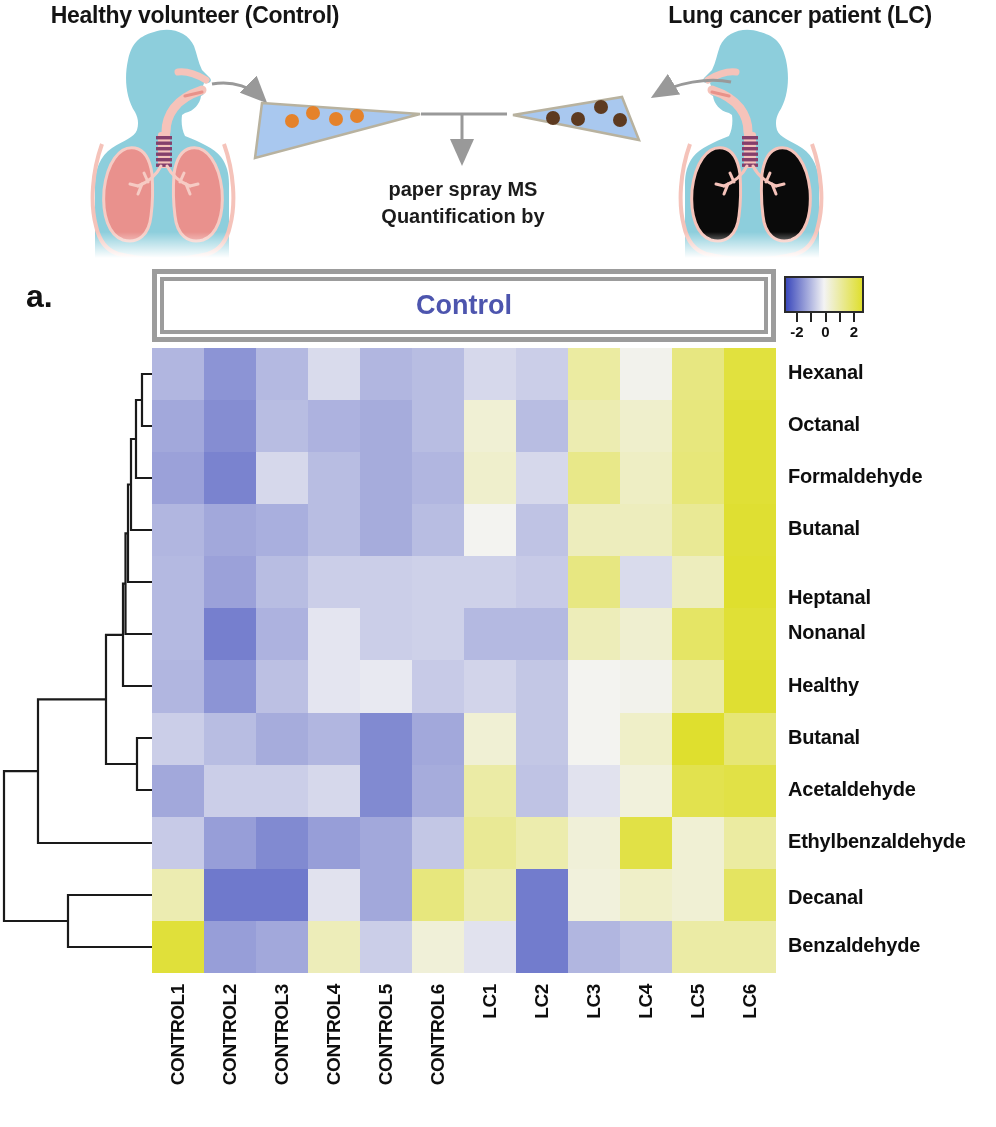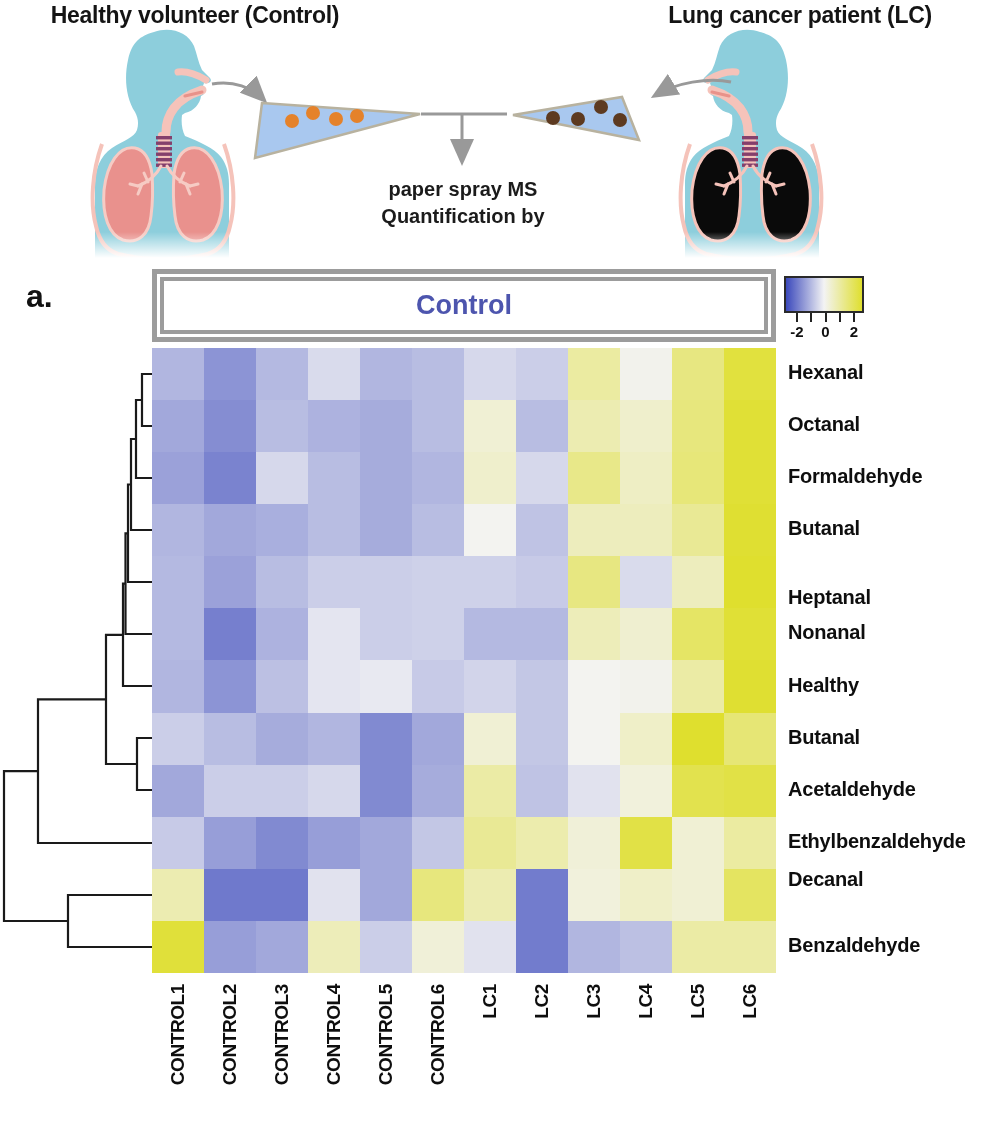--- a/index.html
+++ b/index.html
@@ -326,21 +326,21 @@
       <div class="row-lab" style="top: 361.042px;">Hexanal</div>
       <div class="row-lab" style="top: 413.125px;">Octanal</div>
       <div class="row-lab" style="top: 465.208px;">Formaldehyde</div>
       <div class="row-lab" style="top: 517.292px;">Butanal</div>
       <div class="row-lab" style="top: 586px;">Heptanal</div>
       <div class="row-lab" style="top: 621.458px;">Nonanal</div>
       <div class="row-lab" style="top: 673.542px;">Healthy</div>
       <div class="row-lab" style="top: 725.625px;">Butanal</div>
       <div class="row-lab" style="top: 777.708px;">Acetaldehyde</div>
       <div class="row-lab" style="top: 829.792px;">Ethylbenzaldehyde</div>
-      <div class="row-lab" style="top: 868px;">Decanal</div>
+      <div class="row-lab" style="top: 886px;">Decanal</div>
       <div class="row-lab" style="top: 933.958px;">Benzaldehyde</div>
     </div>
   <div id="col-labels">
       <div class="col-lab" style="left: 166px; top: 1123px;">CONTROL1</div>
       <div class="col-lab" style="left: 218px; top: 1123px;">CONTROL2</div>
       <div class="col-lab" style="left: 270px; top: 1123px;">CONTROL3</div>
       <div class="col-lab" style="left: 322px; top: 1123px;">CONTROL4</div>
       <div class="col-lab" style="left: 374px; top: 1123px;">CONTROL5</div>
       <div class="col-lab" style="left: 426px; top: 1123px;">CONTROL6</div>
       <div class="col-lab" style="left: 478px; top: 1123px;">LC1</div>

